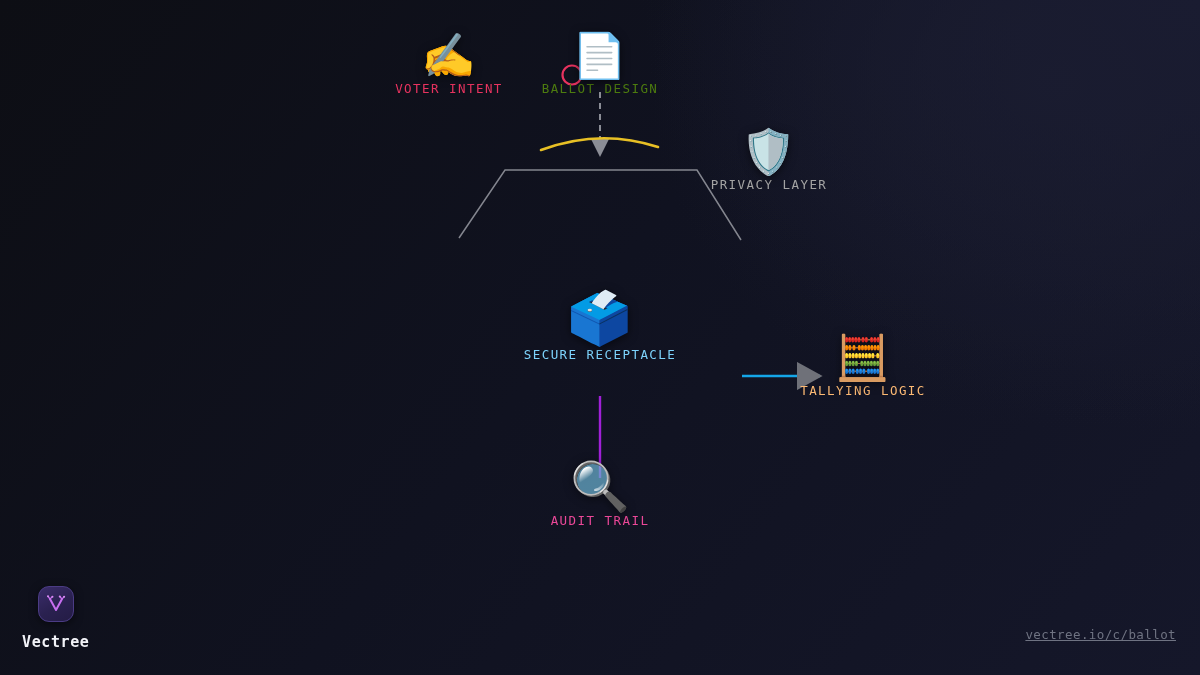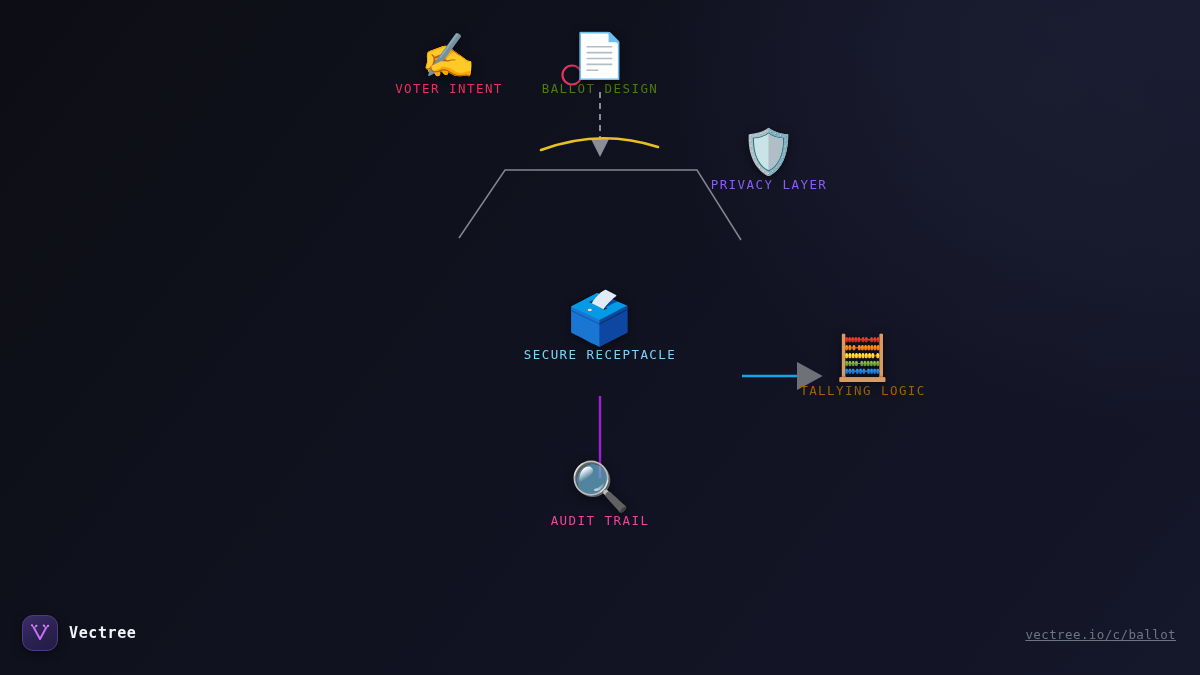--- a/index.html
+++ b/index.html
@@ -45,21 +45,21 @@
 
   #n-voter .glyph      { font-size:44px; }
   #n-ballot .glyph     { font-size:44px; }
   #n-privacy .glyph    { font-size:44px; }
   #n-receptacle .glyph { font-size:52px; }
   #n-tally .glyph      { font-size:44px; }
   #n-audit .glyph      { font-size:48px; }
 
   
   #footer { position:absolute; left:22px; bottom:16px; }
-  #brandrow { display:flex; align-items:center; gap:11px; margin-bottom:8px; }
+  #brandrow { display:flex; align-items:center; gap:11px; margin-bottom:8px;flex-direction:column; }
   #logo-badge {
     width:36px; height:36px; border-radius:11px;
     background:linear-gradient(150deg,#3b2d6b 0%,#2a2150 55%,#241c45 100%);
     border:1px solid #4b3c85;
     display:flex; align-items:center; justify-content:center;
     box-shadow:0 2px 8px rgba(0,0,0,.5);
   }
   #brand-name {
     font-family:"DejaVu Sans Mono", monospace;
     font-size:15px; font-weight:700; color:#f2f3f8; letter-spacing:.6px;
@@ -107,31 +107,31 @@
   <span class="lbl" style="color:#e8335f">VOTER INTENT</span>
 </div>
 
 <div class="node" id="n-ballot">
   <span class="glyph">📄</span>
   <span class="lbl" style="color:#4d7c0f">BALLOT DESIGN</span>
 </div>
 
 <div class="node" id="n-privacy">
   <span class="glyph">🛡️</span>
-  <span class="lbl" style="color:#8b5cf6">PRIVACY LAYER</span>
+  <span class="lbl" style="color:#a3a3a3">PRIVACY LAYER</span>
 </div>
 
 <div class="node" id="n-receptacle">
   <span class="glyph">🗳️</span>
   <span class="lbl" style="color:#7dd3fc">SECURE RECEPTACLE</span>
 </div>
 
 <div class="node" id="n-tally">
   <span class="glyph">🧮</span>
-  <span class="lbl" style="color:#a16207">TALLYING LOGIC</span>
+  <span class="lbl" style="color:#fdba74">TALLYING LOGIC</span>
 </div>
 
 <div class="node" id="n-audit">
   <span class="glyph">🔍</span>
   <span class="lbl" style="color:#ec4899">AUDIT TRAIL</span>
 </div>
 
 <div id="footer">
   <div id="brandrow">
     <div id="logo-badge">

